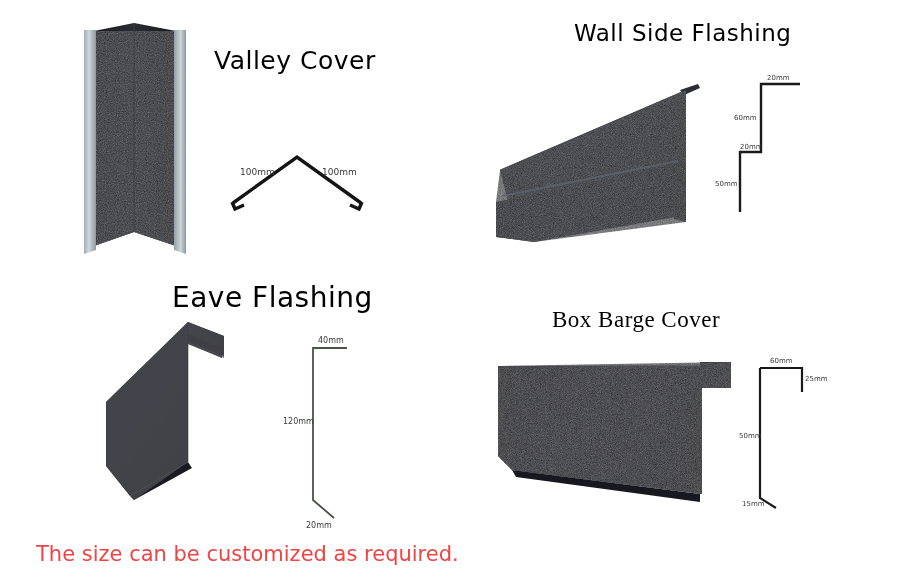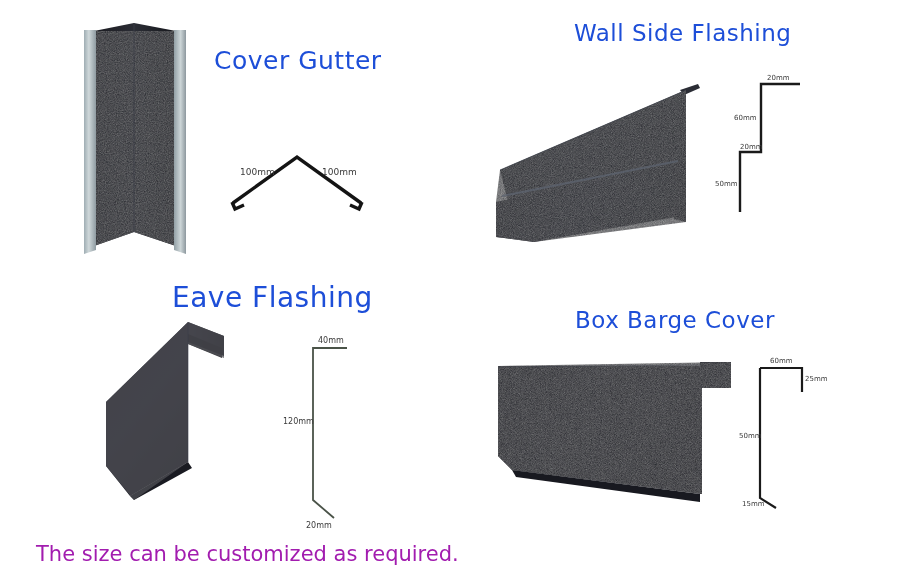--- a/index.html
+++ b/index.html
@@ -15,58 +15,58 @@
     background: #ffffff;
     overflow: hidden;
     font-family: "DejaVu Sans", sans-serif;
   }
 
   
   .title {
     position: absolute;
     font-family: "DejaVu Sans", sans-serif;
     font-weight: 400;
-    color: #1d4ed8;
+    color: #000000;
     white-space: nowrap;
     letter-spacing: 0.5px;
   }
   #title-valley        { left: 214px; top: 46px;  font-size: 25px; }
   #title-wall          { left: 574px; top: 20px;  font-size: 23px; }
   #title-eave          { left: 172px; top: 281px; font-size: 28px; }
-  #title-box           { left: 575px; top: 307px; font-size: 23px; }
+  #title-box           { left: 552px; top: 307px; font-size: 23px; font-family: Liberation Serif, serif; }
 
   
   .photo { position: absolute; }
   .photo svg { display: block; }
 
   
   .profile { position: absolute; }
   .profile svg { display: block; overflow: visible; }
   .dim {
     font-family: "DejaVu Sans", sans-serif;
     fill: #3b3b3b;
   }
 
   
   #caption {
     position: absolute;
     left: 36px;
     top: 542px;
     font-family: "DejaVu Sans", sans-serif;
     font-size: 21px;
-    color: #a21caf;
+    color: #ef4444;
     white-space: nowrap;
   }
 </style>
 </head>
 <body>
 
 <div id="page" style="background: rgb(255, 255, 255);">
 
-  <div class="title" id="title-valley">Cover Gutter</div>
+  <div class="title" id="title-valley">Valley Cover</div>
 
   <div class="photo" id="photo-valley" style="left:72px; top:18px;">
     <svg width="128" height="242" viewBox="0 0 128 242">
       <defs>
         <linearGradient id="vgLeftEdge" x1="0" y1="0" x2="1" y2="0">
           <stop offset="0%" stop-color="#9fadb3"></stop>
           <stop offset="40%" stop-color="#cfd8da"></stop>
           <stop offset="100%" stop-color="#8f9ba1"></stop>
         </linearGradient>
         <linearGradient id="vgRightEdge" x1="0" y1="0" x2="1" y2="0">

